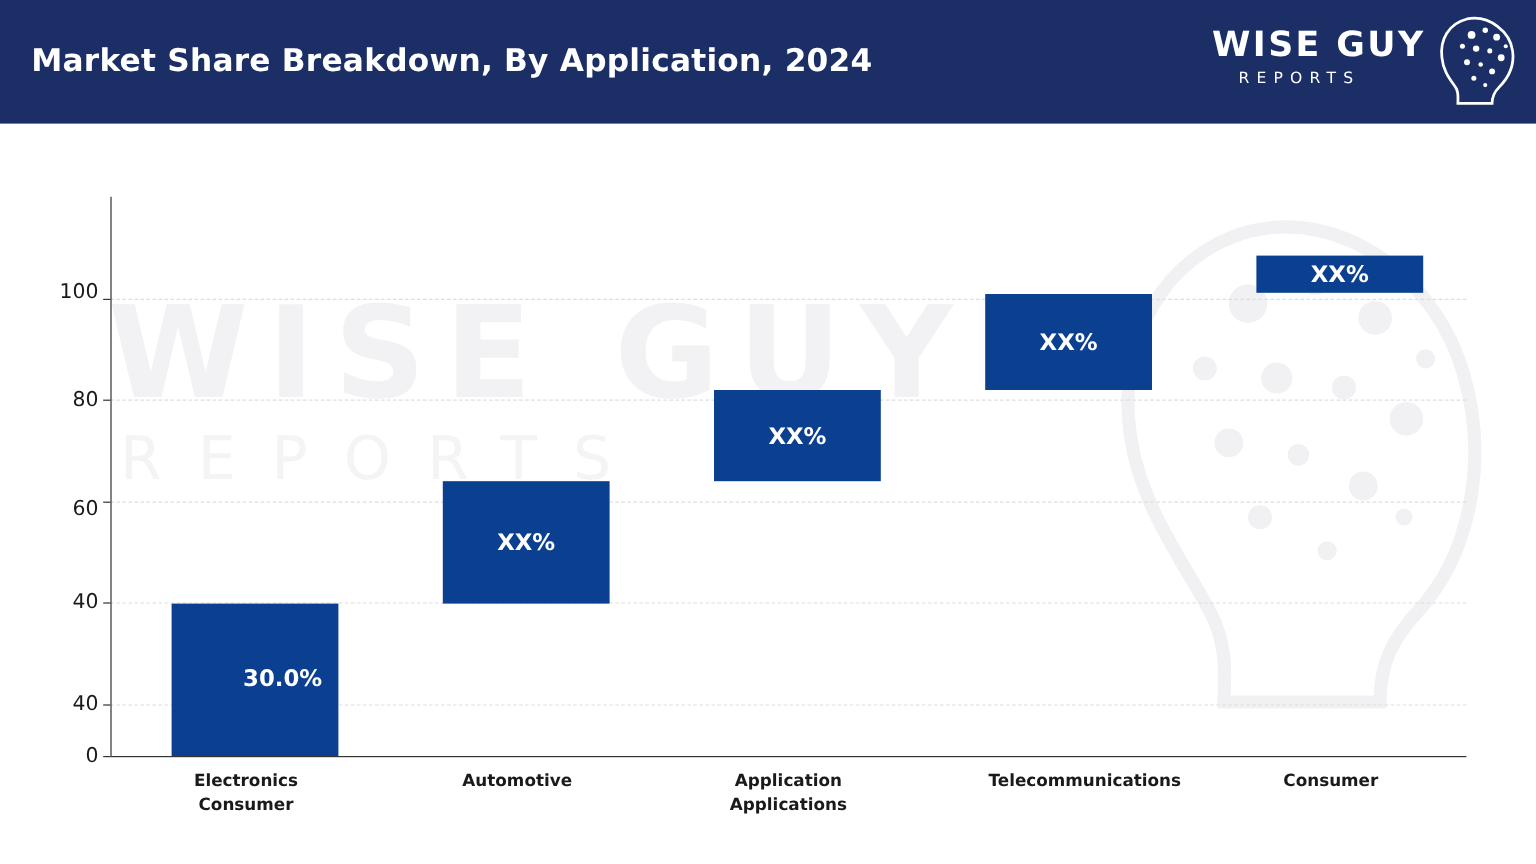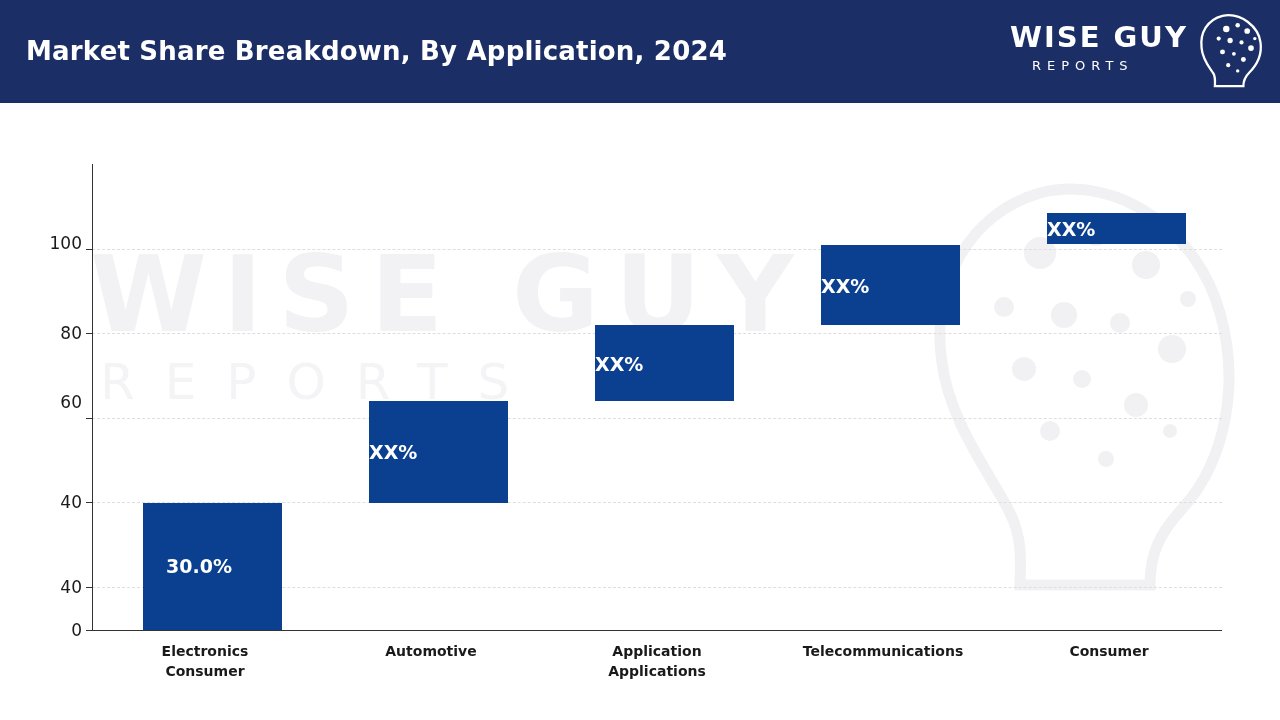--- a/index.html
+++ b/index.html
@@ -176,21 +176,21 @@
   
   .bar {
     position: absolute;
     background: #0b3f8f;
     box-sizing: border-box;
   }
   .bar-label {
     position: absolute;
     left: 0;
     width: 100%;
-    text-align: left;
+    text-align: center;
     font-size: 19px;
     font-weight: bold;
     color: #ffffff;
     white-space: nowrap;
   }
   .cat-label {
     position: absolute;
     text-align: center;
     font-size: 14px;
     font-weight: bold;
@@ -279,21 +279,21 @@
         <div class="bar-label" style="top:5px;">XX%</div>
       </div>
     </div>
 
     <div id="y-axis-line"></div>
     <div id="x-axis-line"></div>
 
     <div id="y-tick-wrap">
       <div class="y-tick-label" style="top:140px;">100</div>
       <div class="y-tick-label" style="top:230.09px;">80</div>
-      <div class="y-tick-label" style="top:299px;">60</div>
+      <div class="y-tick-label" style="top:321px;">60</div>
       <div class="y-tick-label" style="top:399.18px;">40</div>
       <div class="y-tick-label" style="top:483.73px;">40</div>
       <div class="y-tick-label" style="top:527.00px;">0</div>
 
       <div class="y-tick-mark" style="top:145.55px;"></div>
       <div class="y-tick-mark" style="top:230.09px;"></div>
       <div class="y-tick-mark" style="top:314.64px;"></div>
       <div class="y-tick-mark" style="top:399.18px;"></div>
       <div class="y-tick-mark" style="top:483.73px;"></div>
       <div class="y-tick-mark" style="top:527.00px;"></div>
@@ -303,21 +303,21 @@
       <div>Electronics</div>
       <div>Consumer</div>
     </div>
     <div class="cat-label" style="left:318px; top:538px; width:226px;">
       <div>Automotive</div>
     </div>
     <div class="cat-label" style="left:544px; top:538px; width:226px;">
       <div>Application</div>
       <div>Applications</div>
     </div>
-    <div class="cat-label" style="left:770px; top:538px; width:226px;">
+    <div class="cat-label" style="left:791px; top:538px; width:226px;">
       <div>Telecommunications</div>
     </div>
     <div class="cat-label" style="left:996px; top:538px; width:226px;">
       <div>Consumer</div>
     </div>
 
   </div>
 </div>
 
 </body></html>

